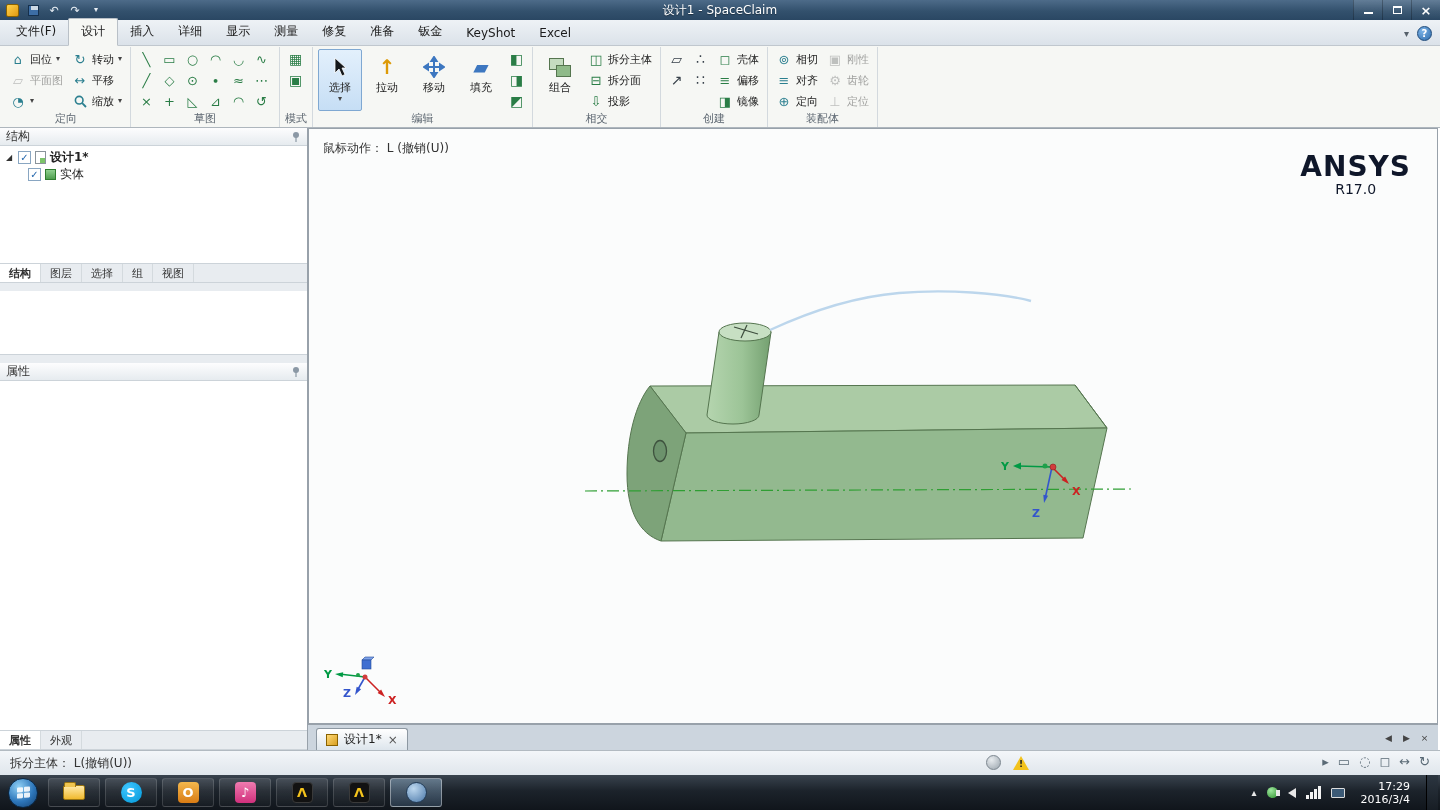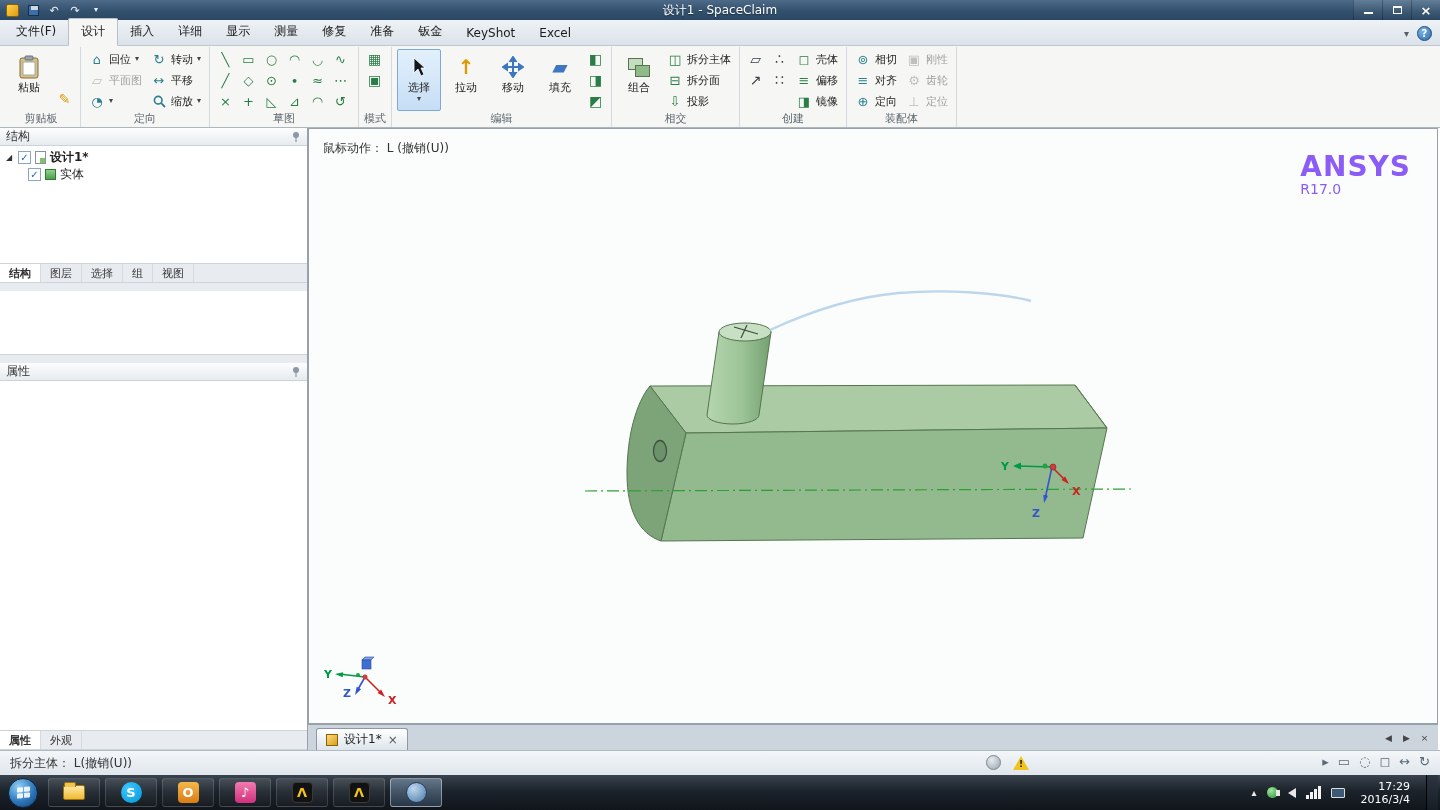--- a/index.html
+++ b/index.html
@@ -71,21 +71,21 @@
 .ptab.selected{background:#fff;font-weight:bold}
 .sb-gap{height:8px;flex:none}
 .options-body{height:64px}
 .props-body{flex:1}
 .bottom-tabs{margin-top:auto}
 
 
 .canvas{position:absolute;top:128px;left:308px;right:2px;height:596px;background:#fbfcfc;border:1px solid #98a1aa;overflow:hidden}
 .scene{position:absolute;inset:0}
 .mouse-action{position:absolute;top:11px;left:14px;font-size:12px;color:#333}
-.brand{position:absolute;top:24px;right:26px;text-align:left;color:#8b5cf6}
+.brand{position:absolute;top:24px;right:26px;text-align:center;color:#0f172a}
 .brand-name{font-size:28px;font-weight:bold;line-height:28px;letter-spacing:1px}
 .brand-ver{font-size:14px;line-height:16px}
 
 
 .doctabbar{position:absolute;left:308px;right:2px;top:724px;height:26px;background:#ccd5de;border-top:1px solid #98a1aa;display:flex;align-items:flex-end;padding-left:8px}
 .doctab{height:22px;display:flex;align-items:center;gap:6px;background:linear-gradient(#ffffff,#dde5ec);border:1px solid #8d98a2;border-bottom:none;padding:0 9px;font-size:12px;border-radius:3px 3px 0 0}
 .dtab-ico{width:12px;height:12px;background:linear-gradient(135deg,#ffd978,#d9a021);border:1px solid #8a6200}
 .dtab-close{color:#555;font-size:12px;line-height:1}
 .doctab-nav{margin-left:auto;display:flex;gap:3px;padding:0 6px 5px}
 .navbtn{width:15px;height:15px;font-size:9px;display:flex;align-items:center;justify-content:center;color:#444}
@@ -176,40 +176,20 @@
     <div class="tabrow-right">
       <span class="rib-min">▾</span>
       <span class="help-circle">
           <span>?</span>
         </span>
     </div>
   </div>
 
   <div class="ribbon">
 
-    <div class="rgroup">
-      <div class="rgroup-content">
-        <div class="bigbtn">
-          <span class="bico">
-            <svg width="22" height="25" viewBox="0 0 22 25">
-                <rect x="2" y="3" width="18" height="20" rx="2" fill="#d9c08a" stroke="#8a6d3b"></rect>
-                <rect x="5" y="7" width="12" height="13" fill="#fff" stroke="#9aa"></rect>
-                <rect x="7" y="1" width="8" height="4" rx="1" fill="#9aa4ad" stroke="#6b747c"></rect>
-              </svg>
-          </span>
-          <span class="blabel">粘贴</span>
-        </div>
-        <div class="gridcol" style="justify-content:flex-end;height:60px">
-          <div class="icobtn c-amber">
-              <span>✎</span>
-            </div>
-        </div>
-      </div>
-      <div class="rgroup-label">剪贴板</div>
-    </div>
 
     <div class="rgroup">
       <div class="rgroup-content">
         <div class="gridcol">
           <div class="smallrow">
             <span class="sico c-teal">⌂</span>
             <span class="slabel">回位</span>
             <span class="dd">▾</span>
           </div>
           <div class="smallrow disabled">

